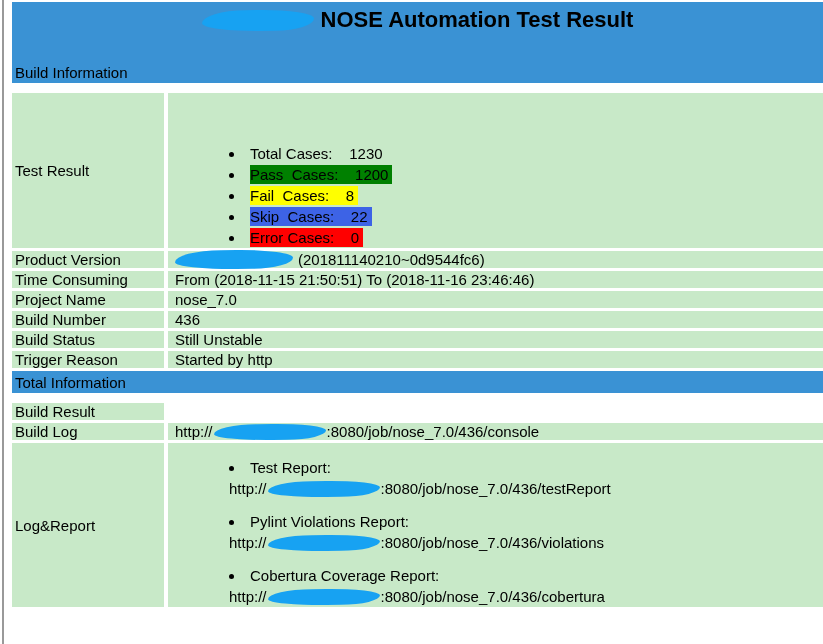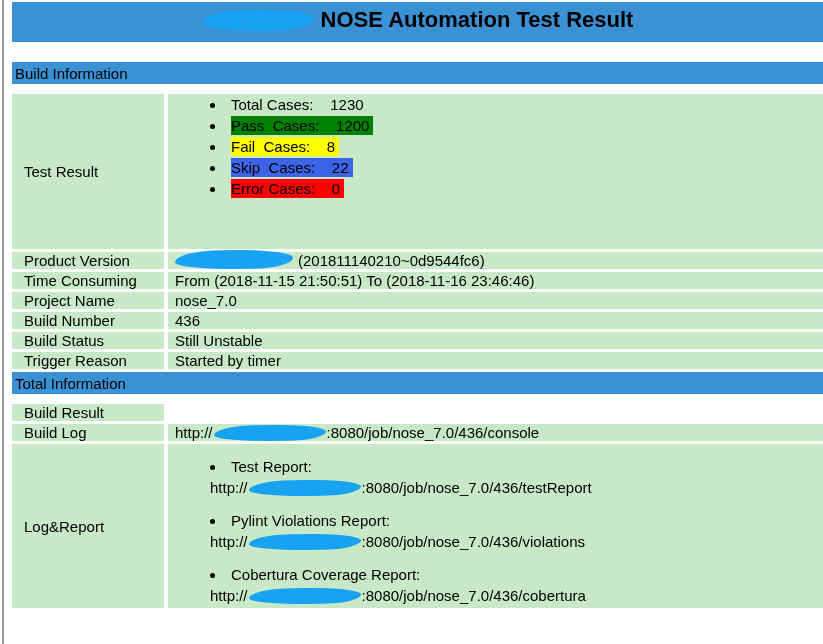--- a/index.html
+++ b/index.html
@@ -21,27 +21,27 @@
     width: 2px; height: 644px;
     background: #999999;
   }
   .report {
     position: absolute;
     left: 12px; top: 2px;
     width: 811px;
   }
   
   .header-band {
-    height: 40px;
+    height: 59px;
     background: var(--header_blue);
     display: flex;
     justify-content: center;
     align-items: flex-start;
     padding-top: 5px;
-    margin-bottom: 20px;
+    margin-bottom: 0;
   }
   .title-line {
     display: flex;
     align-items: center;
     gap: 7px;
   }
   .page-title {
     font-size: 22px;
     font-weight: bold;
     color: #000000;
@@ -69,41 +69,42 @@
     margin-bottom: 10px;
   }
   
   .row { display: flex; gap: 4px; margin-bottom: 3px; }
   .label-cell {
     width: 152px;
     flex: 0 0 152px;
     background: var(--cell_green);
     display: flex;
     align-items: center;
-    padding-left: 12px;
+    padding-left: 3px;
     font-size: 15px;
   }
   .value-cell {
     flex: 1;
     background: var(--cell_green);
     font-size: 15px;
   }
   .row-single { height: 17px; }
   .row-single .value-cell {
     display: flex;
-    align-items: flex-end;
+    align-items: center;
     padding-left: 7px;
     white-space: nowrap;
   }
   .row-test-result { height: 155px; }
   .row-log-report  { height: 164px; }
   .cell-center {
     display: flex;
     flex-direction: column;
-    justify-content: flex-start;
+    justify-content: flex-end;
+    padding-left: 19px;
   }
   
   ul.cases-list, ul.report-list {
     list-style-position: inside;
     padding-left: 42px;
     margin: 0;
   }
   ul.cases-list li { line-height: 21px; }
   ul.report-list li { line-height: 21px; margin-top: 12px; }
   .case-text {
@@ -169,21 +170,21 @@
       <div class="value-cell">436</div>
     </div>
 
     <div class="row row-single">
       <div class="label-cell">Build Status</div>
       <div class="value-cell">Still Unstable</div>
     </div>
 
     <div class="row row-single">
       <div class="label-cell">Trigger Reason</div>
-      <div class="value-cell">Started by timer</div>
+      <div class="value-cell">Started by http</div>
     </div>
 
     <div class="section-bar">Total Information</div>
 
     <div class="row row-single">
       <div class="label-cell">Build Result</div>
     </div>
 
     <div class="row row-single">
       <div class="label-cell">Build Log</div>

